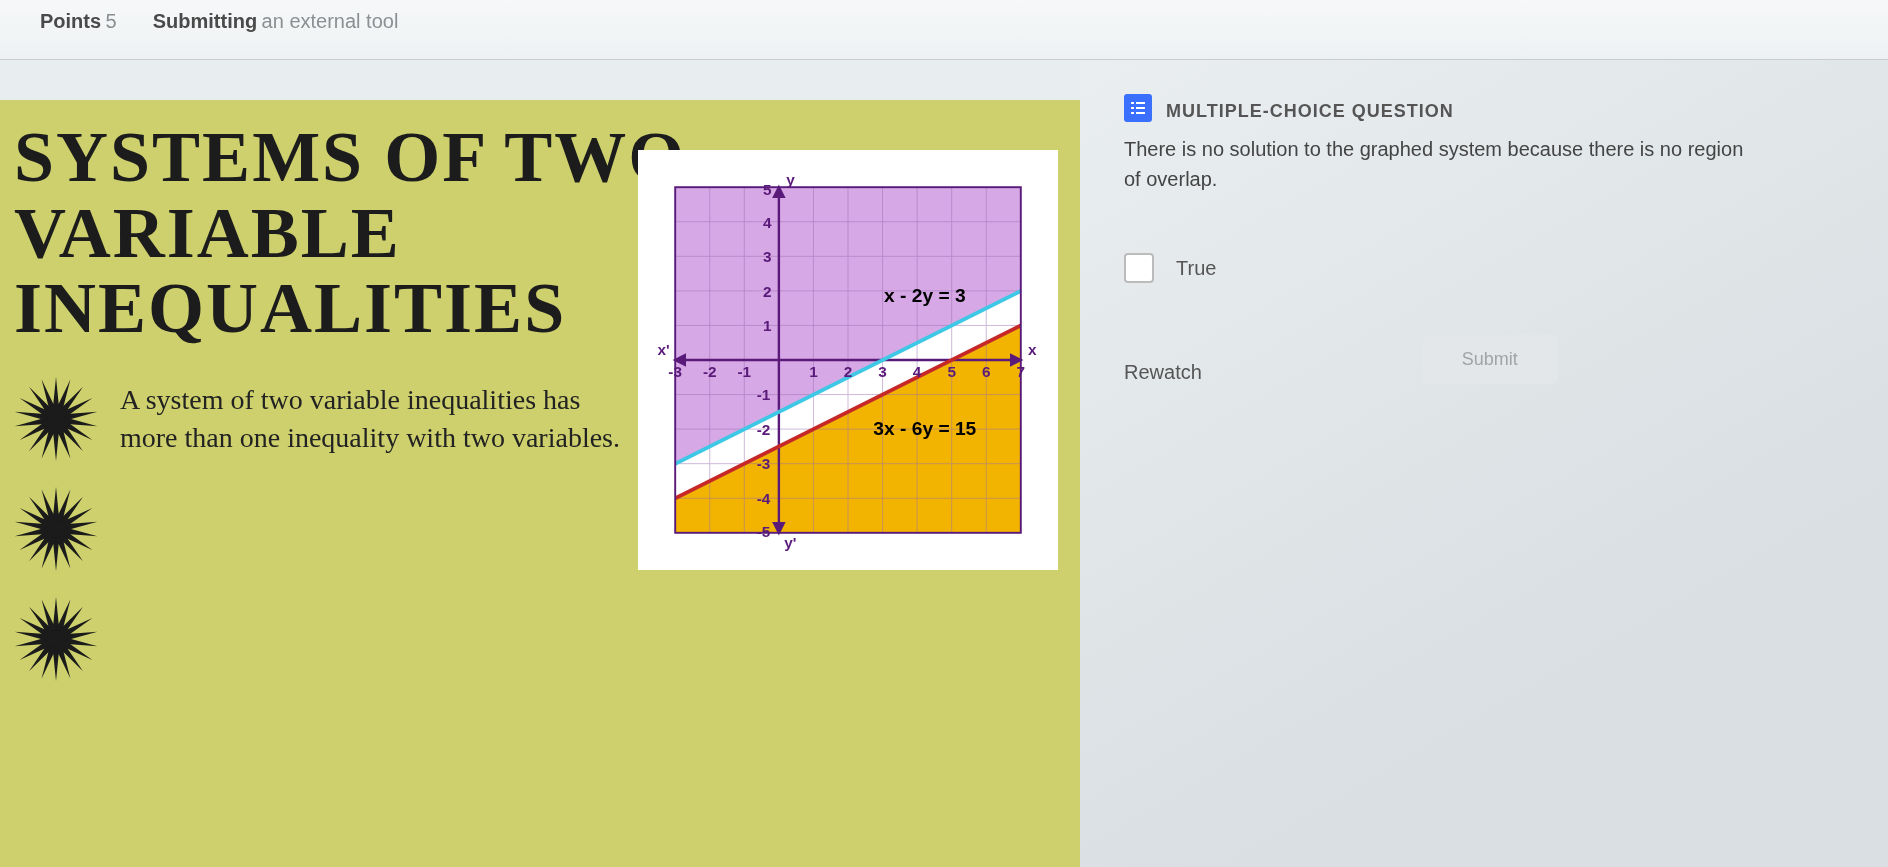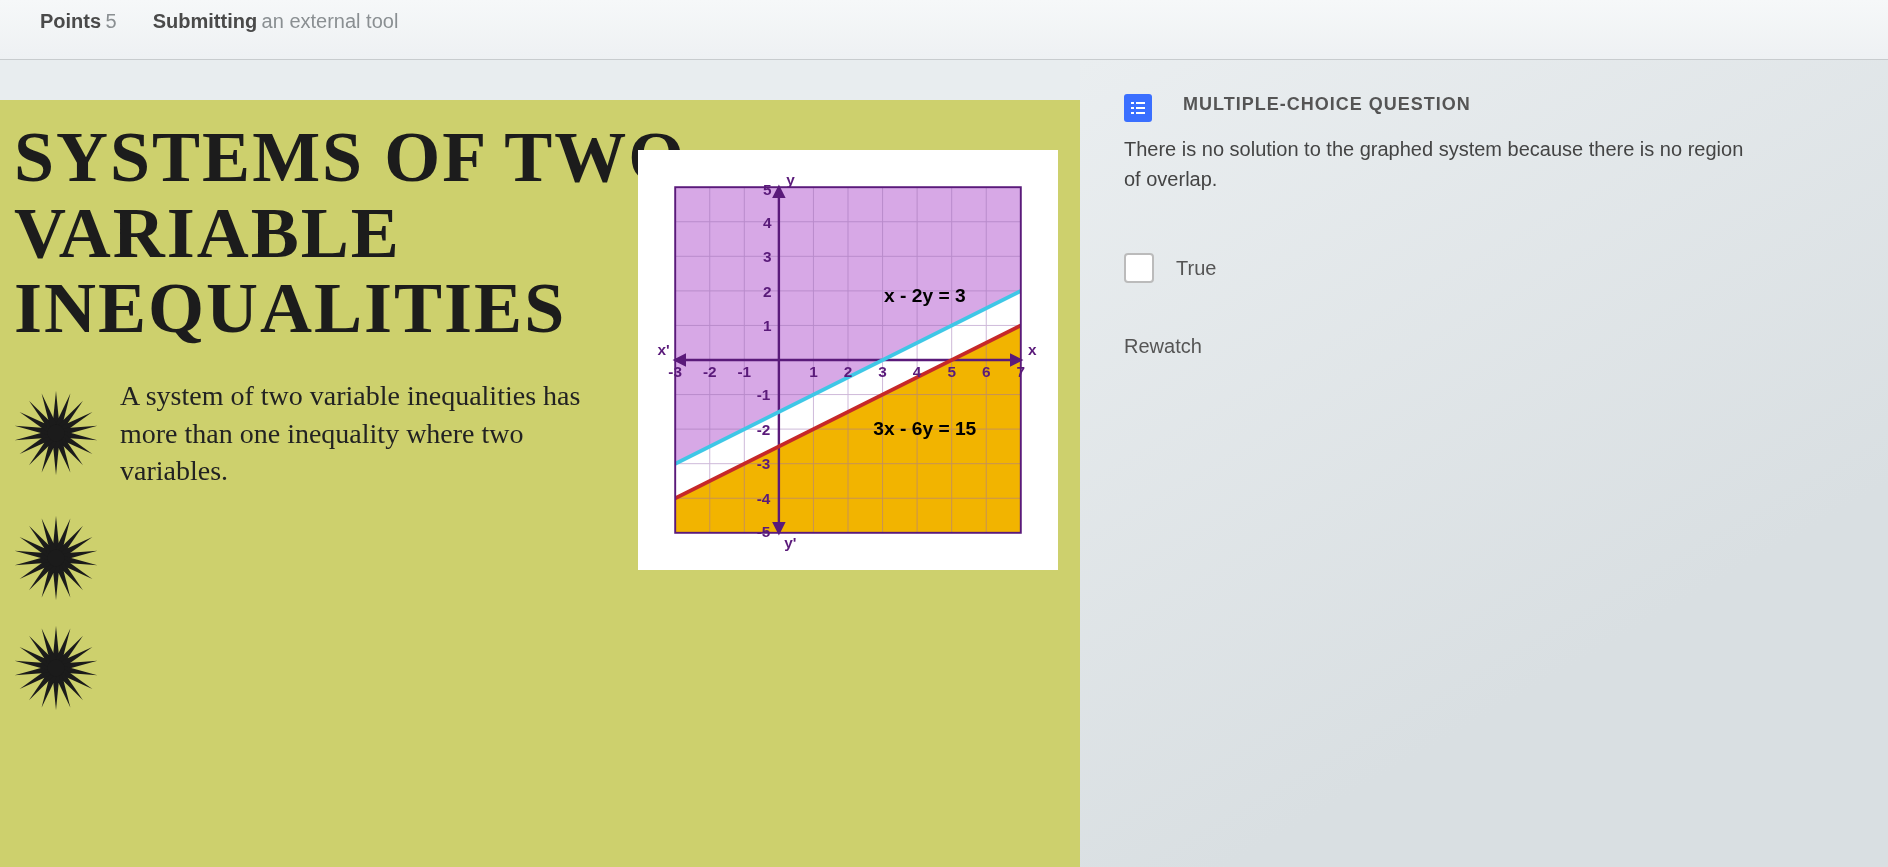--- a/index.html
+++ b/index.html
@@ -1,20 +1,20 @@
 <!DOCTYPE html>
 <html><head>
 <meta charset="utf-8">
 <style>
   * { box-sizing: border-box; margin: 0; padding: 0; }
   html, body { width: 1888px; height: 867px; font-family: Arial, Helvetica, sans-serif; background: #e8edef; }
   body { display: flex; flex-direction: column; }
 
   
-  .topbar { height: 60px; padding: 26px 40px; display: flex; align-items: flex-end; gap: 36px; border-bottom: 1px solid #c8ccce; background: linear-gradient(#f6f8f9,#eef1f3); }
+  .topbar { height: 60px; padding: 10px 40px; display: flex; align-items: flex-start; gap: 36px; border-bottom: 1px solid #c8ccce; background: linear-gradient(#f6f8f9,#eef1f3); }
   .topbar .lbl { font-weight: 700; color: #4a4a4a; font-size: 20px; }
   .topbar .val { color: #8a8f92; font-size: 20px; }
 
   
   .main { flex: 1; display: flex; }
   .left { width: 1080px; position: relative; }
   .right { flex: 1; padding: 34px 44px; background: linear-gradient(150deg,#eaeef0,#d9dfe2 70%); }
 
   
   .slide { position: absolute; left: -10px; top: 40px; right: 0; bottom: 0; background: #cdd06d; padding: 20px 24px 24px 24px; }
@@ -24,21 +24,21 @@
   .bullet-text { font-family: Georgia, serif; font-size: 28px; line-height: 1.35; color: #222; }
 
   
   .starburst { width: 84px; height: 84px; flex: 0 0 84px; }
 
   
   .graph-wrap { position: absolute; right: 22px; top: 50px; width: 420px; height: 420px; background: #fff; padding: 18px; }
   .graph-wrap svg { width: 100%; height: 100%; }
 
   
-  .q-head { display: flex; align-items: flex-start; gap: 31px; }
+  .q-head { display: flex; align-items: flex-end; gap: 14px; }
   .q-icon { width: 28px; height: 28px; background: #3a6fff; border-radius: 3px; display: flex; align-items: center; justify-content: center; color: #fff; font-size: 16px; }
   .q-type { font-size: 18px; letter-spacing: 1px; color: #555; font-weight: 600; }
   .q-text { margin-top: 12px; font-size: 20px; color: #444; line-height: 1.5; max-width: 640px; }
 
   .choices { margin-top: 59px; display: flex; flex-direction: column; gap: 48px; }
   .choice { display: flex; align-items: center; gap: 22px; cursor: pointer; }
   .cbox { width: 30px; height: 30px; border: 2px solid #bbb; border-radius: 4px; background: #fff; }
   .choice-label { font-size: 20px; color: #555; }
 
   .actions { margin-top: 52px; display: flex; gap: 220px; align-items: flex-end; }
@@ -89,21 +89,21 @@
                 <use href="#sp" transform="rotate(200 50 50)"></use>
                 <use href="#sp" transform="rotate(220 50 50)"></use>
                 <use href="#sp" transform="rotate(240 50 50)"></use>
                 <use href="#sp" transform="rotate(260 50 50)"></use>
                 <use href="#sp" transform="rotate(280 50 50)"></use>
                 <use href="#sp" transform="rotate(300 50 50)"></use>
                 <use href="#sp" transform="rotate(320 50 50)"></use>
                 <use href="#sp" transform="rotate(340 50 50)"></use>
               </g>
           </svg>
-          <div class="bullet-text">A system of two variable inequalities has more than one inequality where two variables.</div>
+          <div class="bullet-text">A system of two variable inequalities has more than one inequality with two variables.</div>
         </div>
         <div class="bullet">
           <svg class="starburst" viewBox="0 0 100 100">
             <g fill="#1b1b1b">
                 <circle cx="50" cy="50" r="18"></circle>
             <g id="sp2">
                   <polygon points="50,0 54,40 46,40"></polygon>
                 </g>
             <use href="#sp2" transform="rotate(20 50 50)"></use>
                 <use href="#sp2" transform="rotate(40 50 50)"></use>
@@ -270,16 +270,17 @@
 
     <div class="choices">
       <div class="choice">
         <div class="cbox"></div>
         <div class="choice-label">True</div>
       </div>
     </div>
 
     <div class="actions">
       <div class="rewatch">Rewatch</div>
+      <button class="submit-btn">Submit</button>
     </div>
   </div>
 
 </div>
 
 </body></html>

